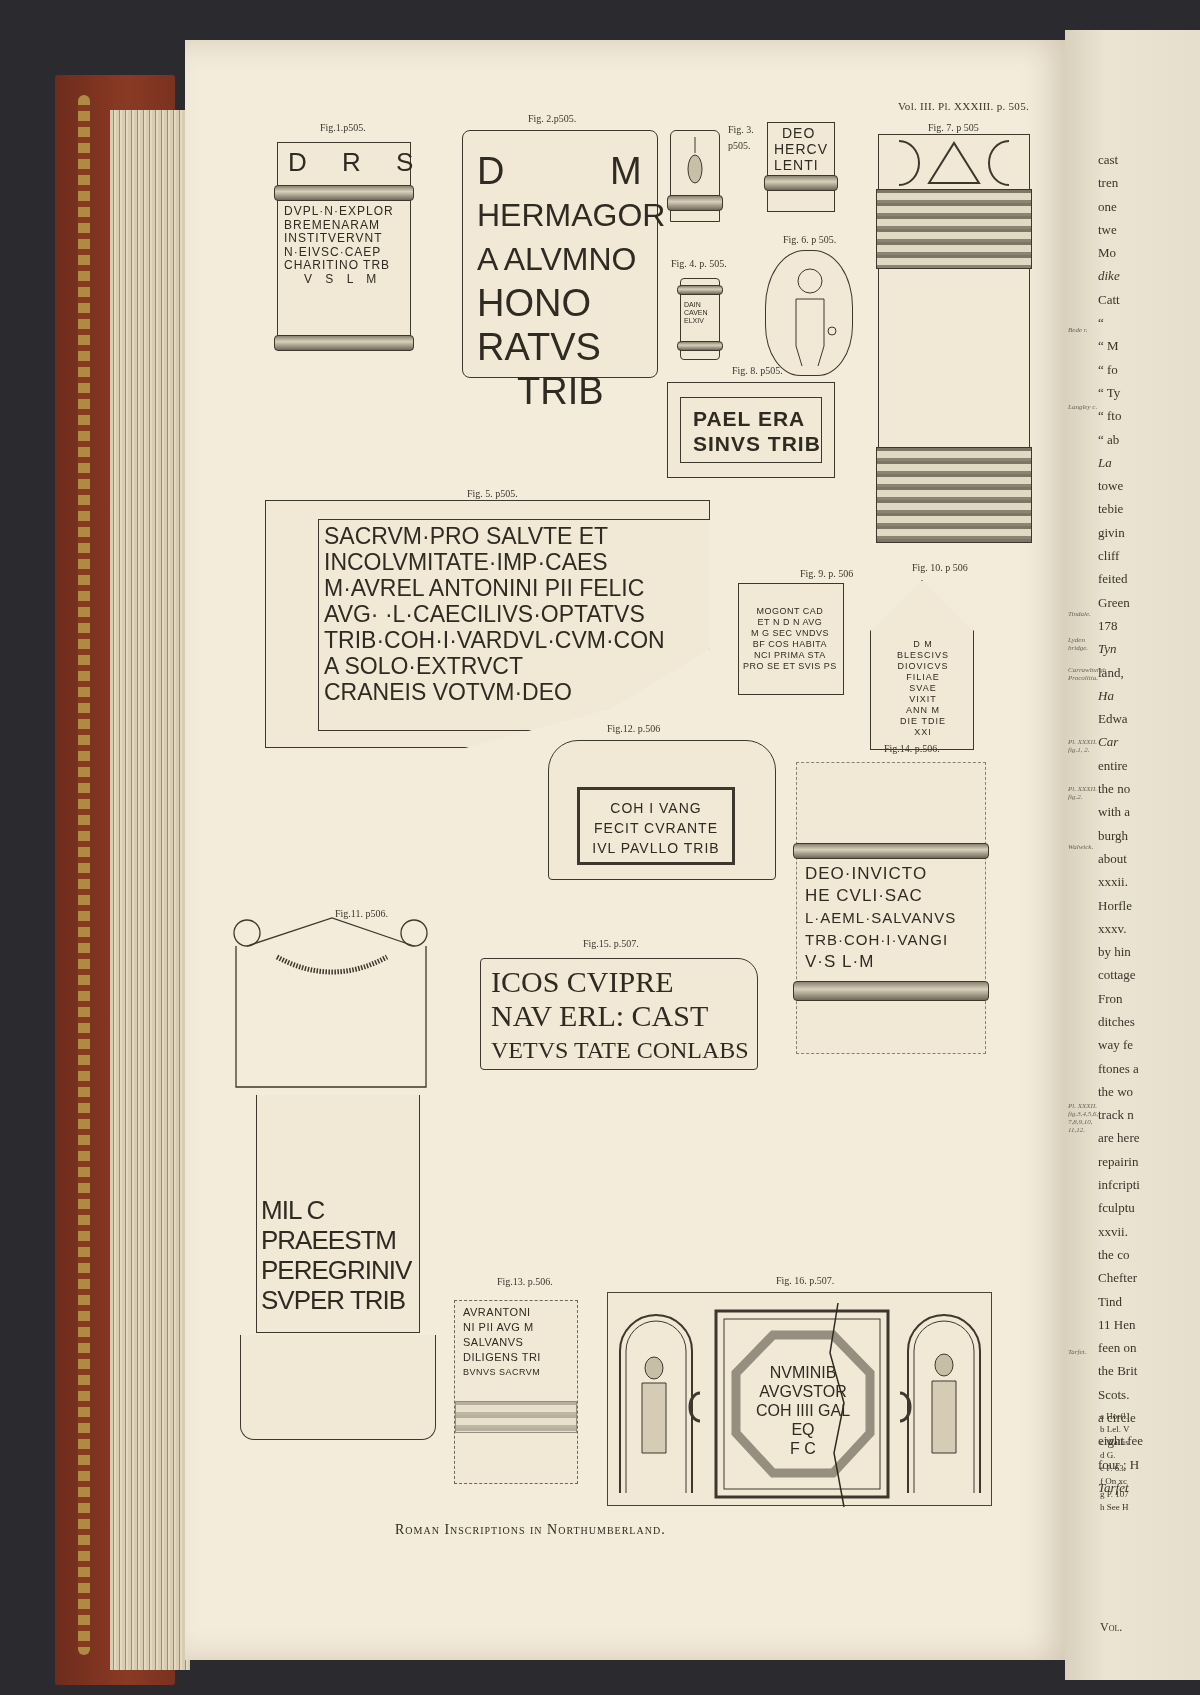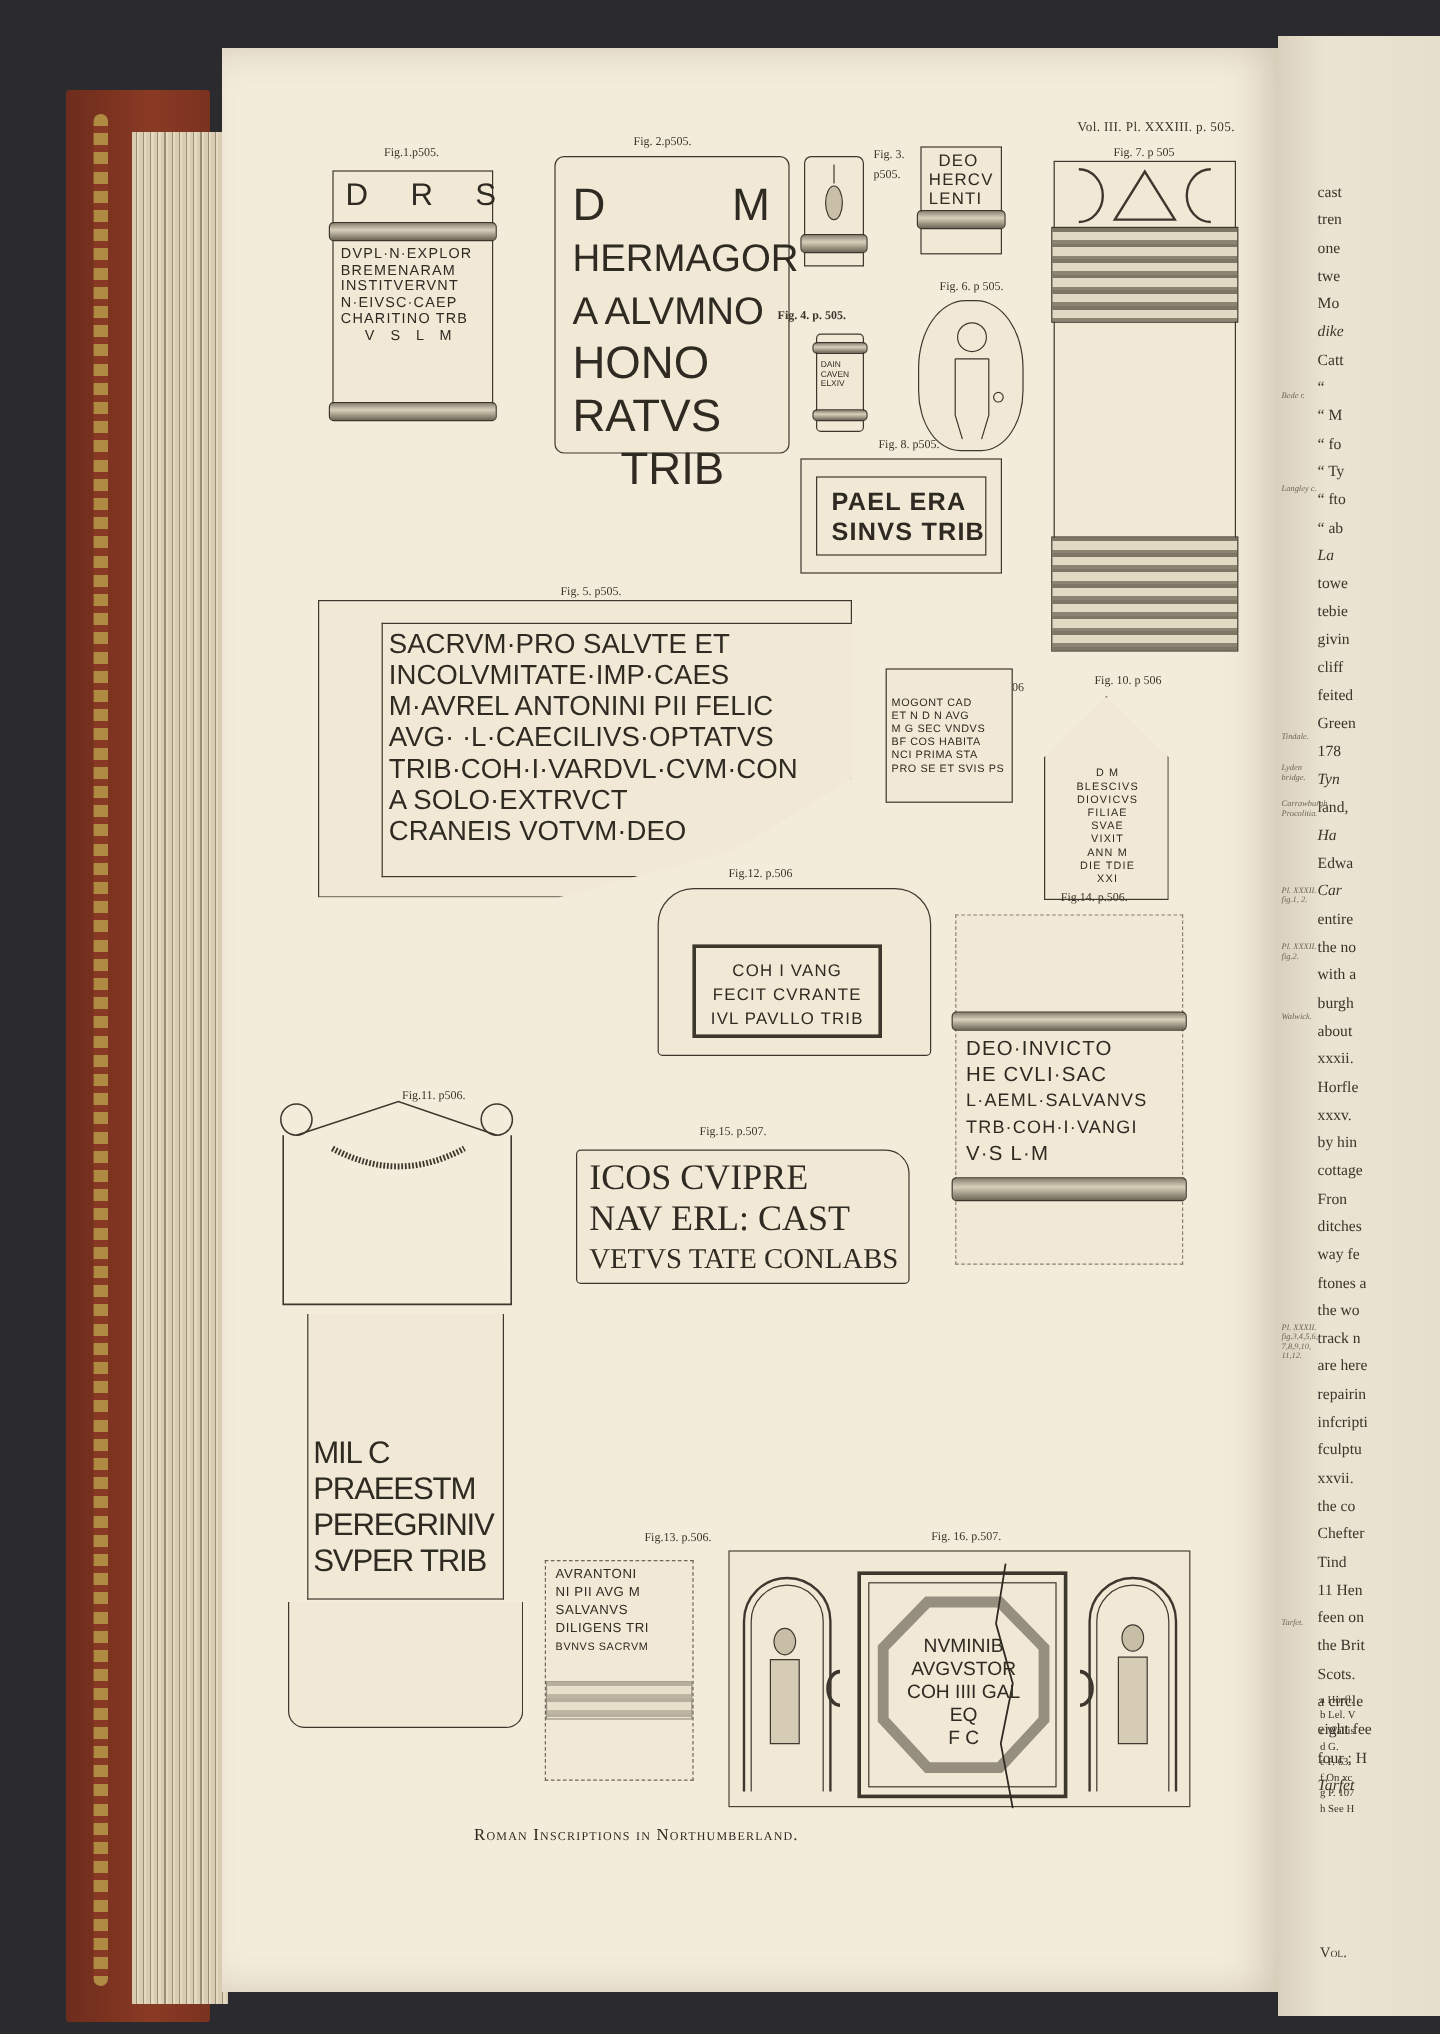--- a/index.html
+++ b/index.html
@@ -72,21 +72,21 @@
 </div>
 <div class="stone" style="left:767px;top:122px;width:68px;height:90px;">
   <div class="insc" style="left:6px;top:2px;font-size:14px;line-height:16px;">
     <div style="padding-left:8px;">DEO</div>
       <div>HERCV</div>
       <div>LENTI</div>
   </div>
   <div class="band" style="top:52px;"></div>
 </div>
 
-<div class="cap" style="left:648px;top:258px;font-weight:bold;">Fig. 4. p. 505.</div>
+<div class="cap" style="left:671px;top:258px;">Fig. 4. p. 505.</div>
 <div class="stone" style="left:680px;top:278px;width:40px;height:82px;border-radius:4px;">
   <div class="band" style="top:6px;height:8px;"></div>
   <div class="insc" style="left:3px;top:22px;font-size:7px;line-height:8px;letter-spacing:0;">
     <div>DAIN</div>
       <div>CAVEN</div>
       <div>ELXIV</div>
   </div>
   <div class="band" style="top:62px;height:8px;"></div>
 </div>
 
@@ -128,21 +128,21 @@
       <div>INCOLVMITATE·IMP·CAES</div>
       <div>M·AVREL ANTONINI PII FELIC</div>
       <div>AVG· ·L·CAECILIVS·OPTATVS</div>
       <div>TRIB·COH·I·VARDVL·CVM·CON</div>
       <div>A SOLO·EXTRVCT</div>
       <div>CRANEIS VOTVM·DEO</div>
   </div>
 </div>
 
 <div class="cap" style="left:800px;top:568px;">Fig. 9. p. 506</div>
-<div class="stone" style="left:738px;top:557px;width:106px;height:112px;">
+<div class="stone" style="left:738px;top:583px;width:106px;height:112px;text-align:center;">
   <div class="insc" style="left:4px;top:22px;font-size:9px;line-height:11px;letter-spacing:0.5px;">
     <div>MOGONT CAD</div>
       <div>ET N D N AVG</div>
       <div>M G SEC VNDVS</div>
       <div>BF COS HABITA</div>
       <div>NCI PRIMA STA</div>
       <div>PRO SE ET SVIS PS</div>
   </div>
 </div>
 
@@ -207,21 +207,21 @@
 
 <div class="cap" style="left:583px;top:938px;">Fig.15. p.507.</div>
 <div class="stone" style="left:480px;top:958px;width:278px;height:112px;border-radius:4px 20px 4px 4px;">
   <div class="insc" style="left:10px;top:6px;font-family:'Liberation Serif',serif;font-size:30px;line-height:34px;letter-spacing:0;">
     <div>ICOS CVIPRE</div>
       <div>NAV ERL: CAST</div>
       <div style="font-size:24px;">VETVS TATE CONLABS</div>
   </div>
 </div>
 
-<div class="cap" style="left:497px;top:1276px;margin-left:40px;">Fig.13. p.506.</div>
+<div class="cap" style="left:497px;top:1276px;">Fig.13. p.506.</div>
 <div class="stone" style="left:454px;top:1300px;width:124px;height:184px;border-style:dashed;border-color:#6e6656;">
   <div class="insc" style="left:8px;top:4px;font-size:11px;line-height:15px;letter-spacing:0.5px;">
     <div>AVRANTONI</div>
       <div>NI PII AVG M</div>
       <div>SALVANVS</div>
       <div>DILIGENS TRI</div>
       <div style="font-size:9px;">BVNVS SACRVM</div>
   </div>
   <div class="ribs" style="top:100px;height:30px;left:0;right:0;opacity:.5;"></div>
 </div>

